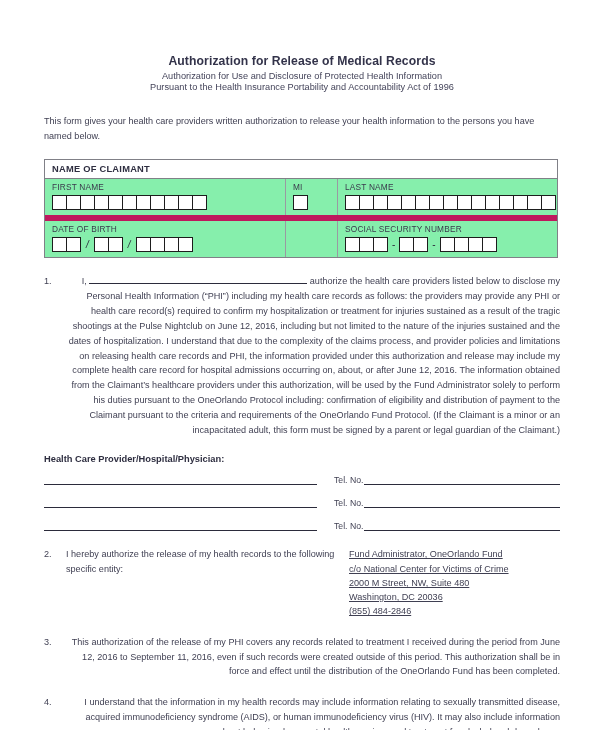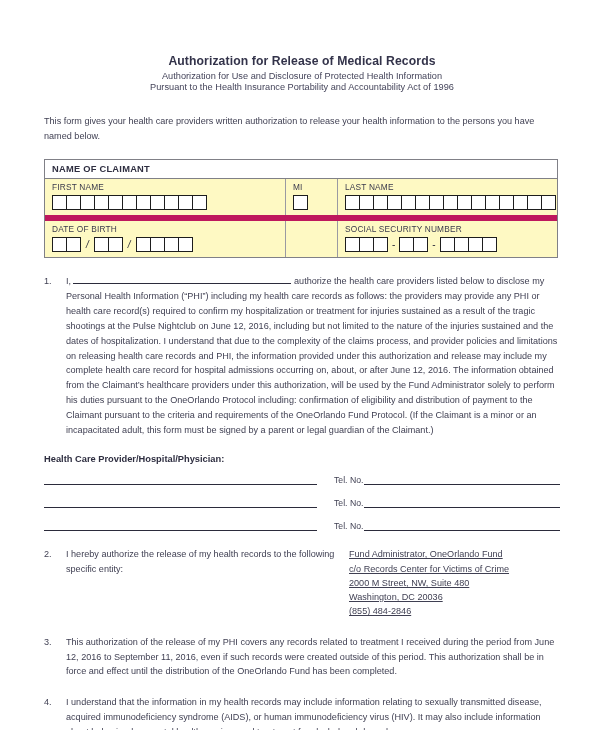--- a/index.html
+++ b/index.html
@@ -51,21 +51,21 @@
     color: #3f3f52;
     width: 505px;
   }
 
   
   .claimant-table {
     margin-top: 16px;
     border: 1.6px solid #808087;
     width: 514px;
     box-sizing: border-box;
-    background: #fef9c3;
+    background: #86efac;
   }
   .ct-header {
     background: #ffffff;
     border-bottom: 1.3px solid #808087;
     padding: 4px 6px 4px 7px;
     font-size: 9.3px;
     font-weight: bold;
     letter-spacing: 0.25px;
     color: #2e2e40;
   }
@@ -131,21 +131,21 @@
     width: 22px;
     flex: 0 0 22px;
     font-size: 9.1px;
   }
   .clause-body {
     flex: 1 1 auto;
     width: 492px;
   }
   .clause-body p {
     margin: 0;
-    text-align: left;
+    text-align: right;
   }
   .inline-rule {
     display: inline-block;
     width: 218px;
     border-bottom: 1.1px solid #2b2b3b;
     height: 8px;
     margin: 0 3px 0 2px;
     vertical-align: baseline;
   }
 
@@ -343,21 +343,21 @@
       <div class="tel-rule"></div>
     </div>
   </div>
 
   <div class="clause">
     <div class="clause-num">2.</div>
     <div class="clause-body clause-2col">
       <div class="c2-left">I hereby authorize the release of my health records to the following specific entity:</div>
       <div class="c2-right">
         <div>Fund Administrator, OneOrlando Fund</div>
-        <div>c/o Records Center for Victims of Crime</div>
+        <div>c/o National Center for Victims of Crime</div>
         <div>2000 M Street, NW, Suite 480</div>
         <div>Washington, DC 20036</div>
         <div>(855) 484-2846</div>
       </div>
     </div>
   </div>
 
   <div class="clause">
     <div class="clause-num">3.</div>
     <div class="clause-body">

